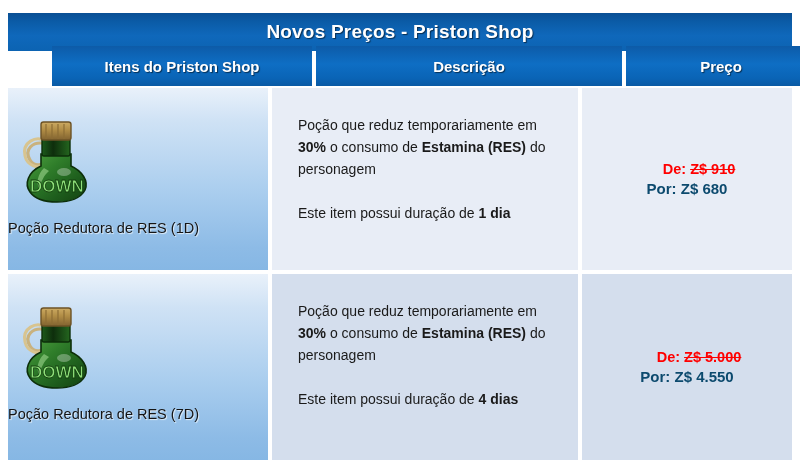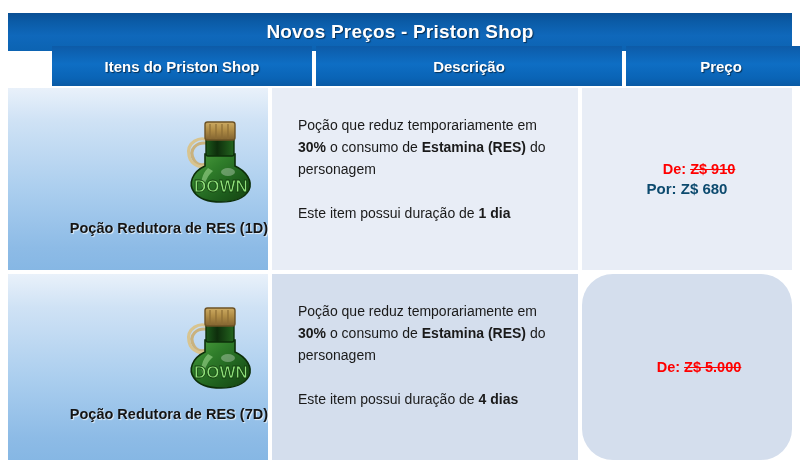--- a/index.html
+++ b/index.html
@@ -80,21 +80,21 @@
   .body-row.r2 { top: 274px; height: 186px; }
 
   .cell-item {
     width: 260px;
     margin-right: 4px;
     position: relative;
     box-sizing: border-box;
     background: linear-gradient(to bottom, #e9f1fa 0%, #cfe2f5 18%, #a9cdee 58%, #8dbbe6 88%, #86b7e4 100%);
     display: flex;
     flex-direction: column;
-    align-items: flex-end;
+    align-items: flex-start;
     justify-content: flex-start;
   }
   .body-row.r1 .cell-item { padding-top: 22px; }
   .body-row.r2 .cell-item { padding-top: 22px; }
 
   .cell-desc {
     width: 306px;
     margin-right: 4px;
     box-sizing: border-box;
     padding: 26px 22px 0 26px;
@@ -107,33 +107,33 @@
 
   .cell-price {
     width: 210px;
     box-sizing: border-box;
     display: flex;
     flex-direction: column;
     align-items: center;
     justify-content: center;
   }
   .body-row.r1 .cell-price { background: #e8edf6; }
-  .body-row.r2 .cell-price { background: #d4deed; border-radius: 31px; }
+  .body-row.r2 .cell-price { background: #d4deed; }
 
   
   .potion-icon {
     width: 96px;
     height: 96px;
     display: block;
   }
 
   .item-label {
     margin-top: 14px;
     font-size: 14.5px;
-    font-weight: bold;
+    font-weight: normal;
     color: #151515;
     text-align: center;
     text-shadow: 1px 1px 1px rgba(255,255,255,0.75);
   }
 
   
   .desc-p {
     font-size: 14px;
     line-height: 22px;
     color: #1a1a1a;
@@ -281,16 +281,17 @@
       <div class="item-label">Poção Redutora de RES (7D)</div>
     </div>
 
     <div class="cell-desc">
       <p class="desc-p"><span>Poção que reduz temporariamente em </span><b>30%</b><span> o consumo de </span><b>Estamina (RES)</b><span> do personagem</span></p>
       <p class="desc-p"><span>Este item possui duração de </span><b>4 dias</b></p>
     </div>
 
     <div class="cell-price">
       <div class="price-old"><span>De:</span> <span class="struck">Z$ 5.000</span></div>
+      <div class="price-new"><span>Por:</span> <span>Z$ 4.550</span></div>
     </div>
   </div>
 
 </div>
 
 </body></html>

